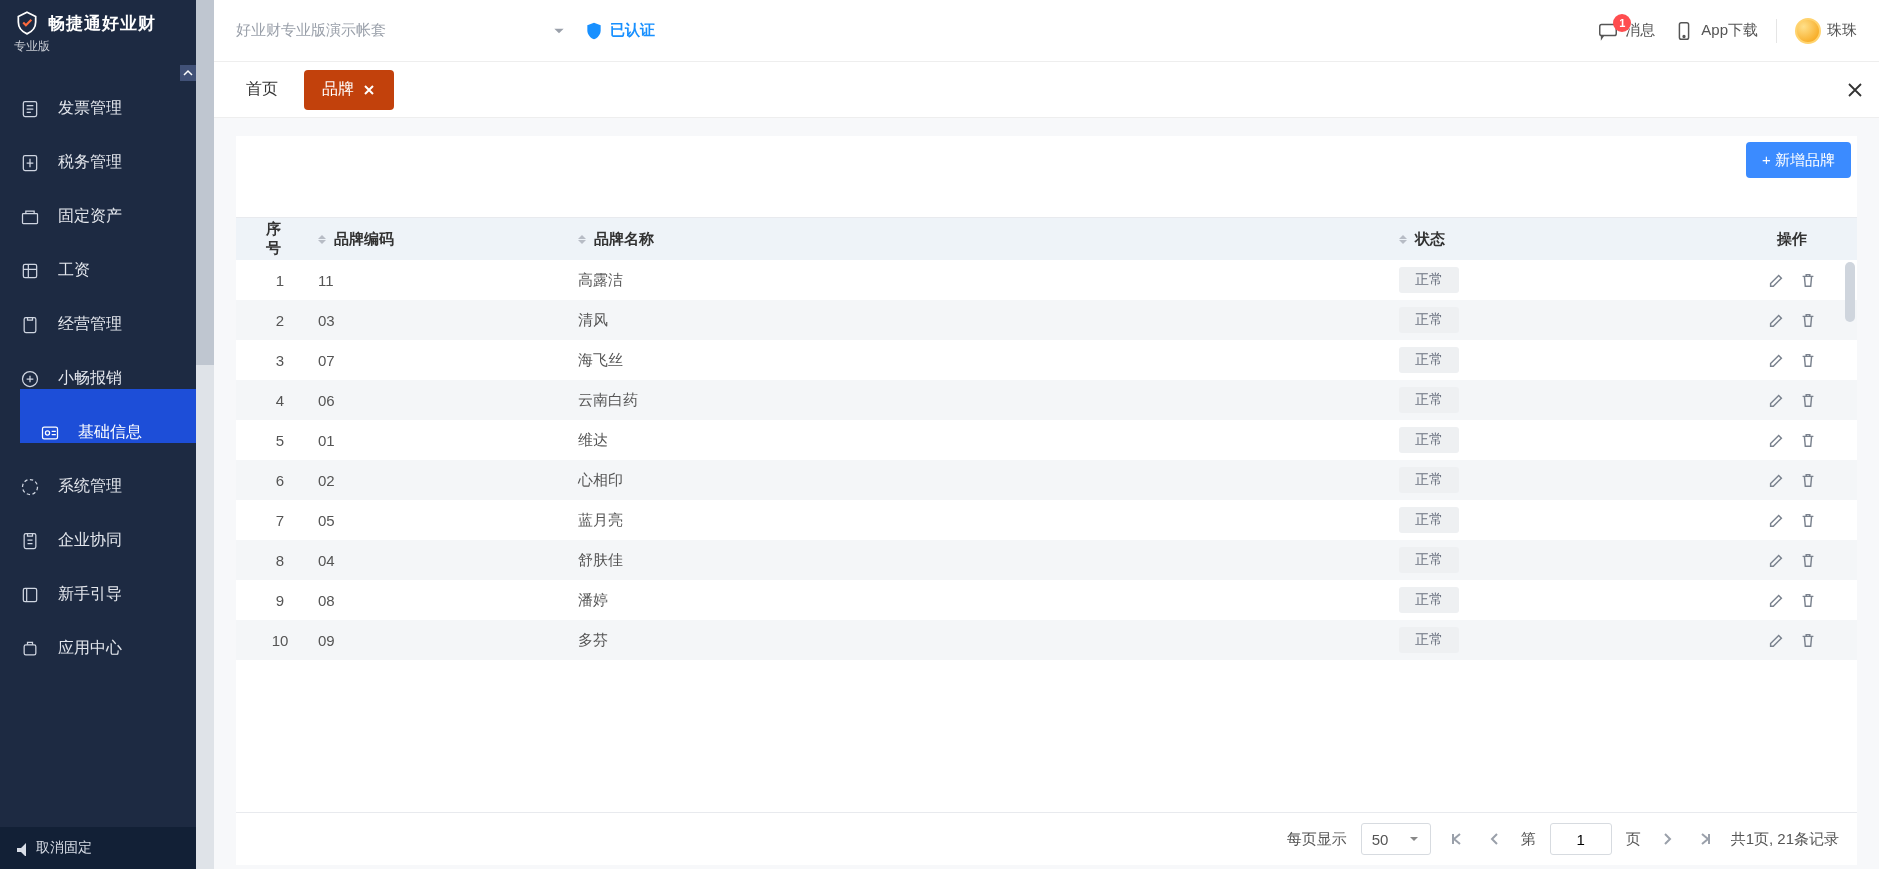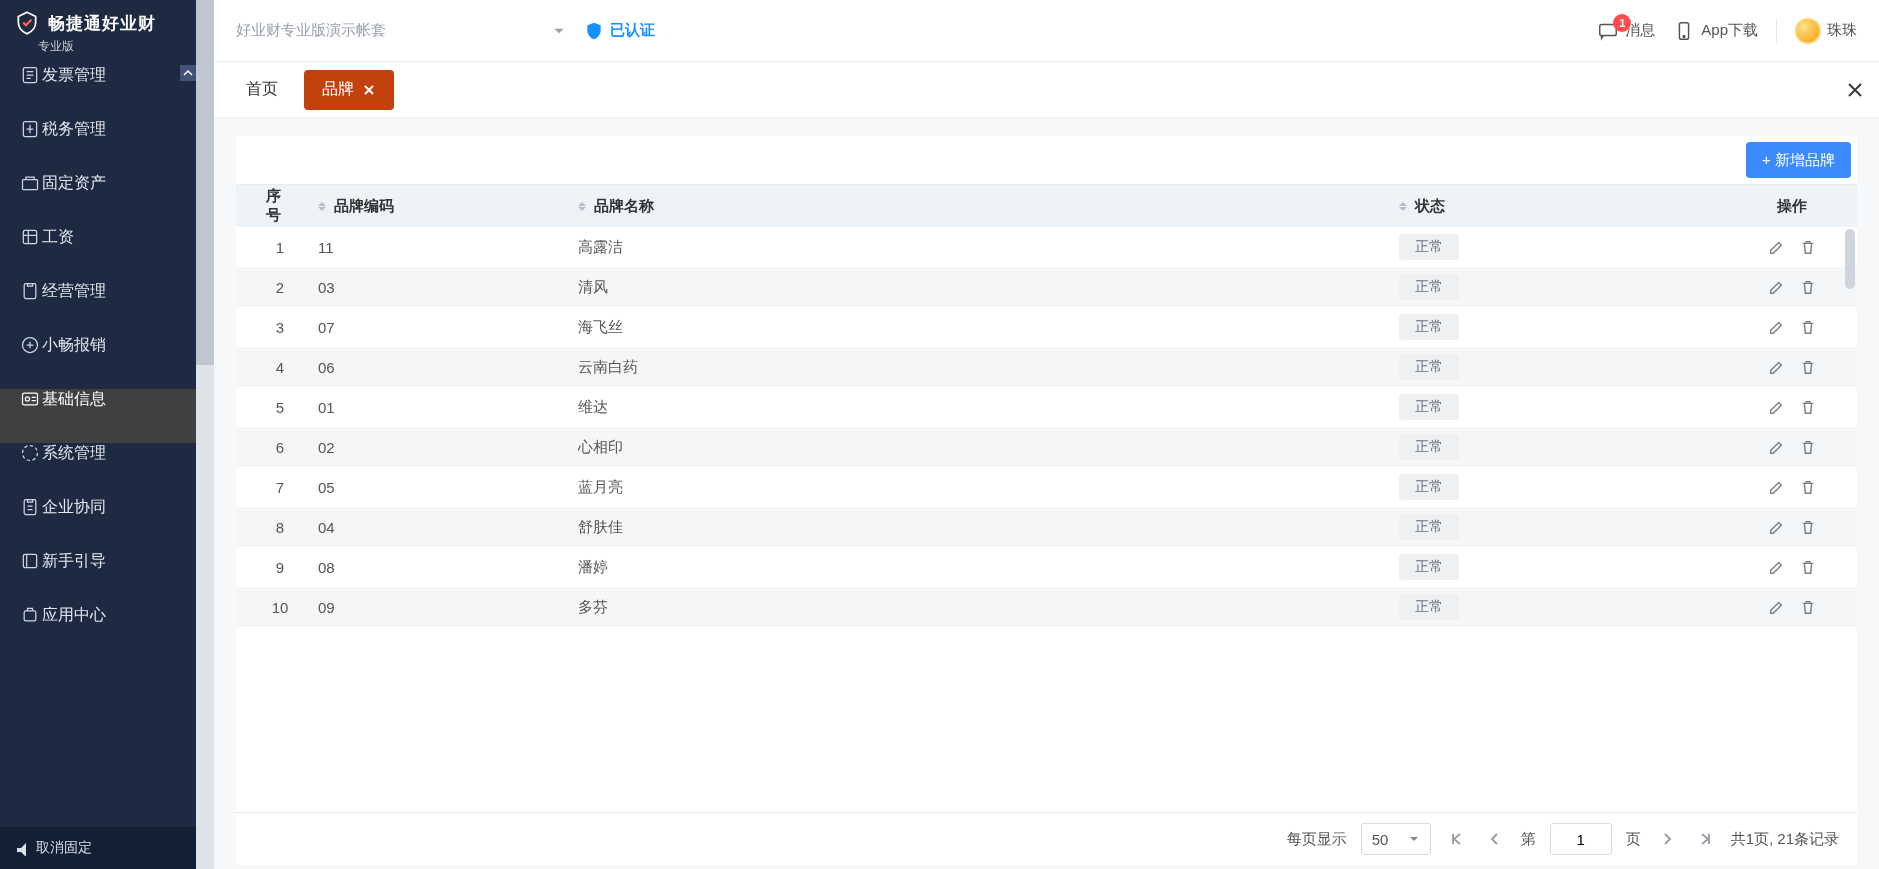--- a/index.html
+++ b/index.html
@@ -5,27 +5,27 @@
   * { box-sizing: border-box; margin: 0; padding: 0; }
   html, body { height: 100%; font-family: "Microsoft YaHei", Arial, sans-serif; font-size: 14px; color: #333; }
   body { display: flex; overflow: hidden; background: #f5f6f7; }
 
   
   .sidebar { width: 196px; background: #1d2a42; color: #fff; display: flex; flex-direction: column; position: relative; flex-shrink: 0; }
   .sidebar .brand { display:flex; align-items:center; gap:8px; padding:10px 14px 2px 14px;text-align:right; }
   .sidebar .brand .logo { width:26px; height:26px; position:relative; }
   .sidebar .brand .logo svg { width:100%; height:100%; }
   .sidebar .brand .title { font-size:17px; font-weight:600; letter-spacing:1px; }
-  .sidebar .edition { font-size:12px; color:#c7cbd3; padding:0 14px 10px 14px;margin-left:24px; }
+  .sidebar .edition { font-size:12px; color:#c7cbd3; padding:0 14px 10px 14px; }
   .side-scroll { flex:1; overflow-y:auto; position:relative; }
   .side-scroll-wrap { position:relative; }
   .side-scrollbtn { position:absolute; right:0; top:0; width:16px; background:#415177; height:16px; display:flex; align-items:center; justify-content:center; }
   .side-scrollbtn svg { width:10px; height:10px; fill:#fff; }
-  .menu-item { display:flex; align-items:flex-start; gap:2px; height:54px; padding:0 20px; cursor:pointer; color:#e3e6ec; font-size:16px; }
-  .menu-item.active { background:#404040; color:#fff; }
+  .menu-item { display:flex; align-items:flex-end; gap:18px; height:54px; padding:0 20px; cursor:pointer; color:#e3e6ec; font-size:16px; }
+  .menu-item.active { background:#1d4ed8; color:#fff;margin-left:20px; }
   .menu-item .mi-icon { width:20px; height:20px; display:flex; align-items:center; justify-content:center; }
   .menu-item .mi-icon svg { width:20px; height:20px; stroke:#cfd5e1; stroke-width:1.5; fill:none; }
   .menu-item.active .mi-icon svg { stroke:#fff; }
   .sidebar .pin { height:42px; display:flex; align-items:center; gap:6px; padding:0 14px; background:#122036; cursor:pointer; color:#d8dde6; font-size:14px; }
   .sidebar .pin svg { width:16px; height:16px; fill:#d8dde6; }
   .side-track { width:18px; background:#dfe3e8; display:flex; flex-direction:column; }
   .side-track .thumb { height:42%; background:#bfc6d0; }
 
   
   .main { flex:1; display:flex; flex-direction:column; background:#fff; min-width:0; }
@@ -57,21 +57,21 @@
   .toolbar { height:48px; display:flex; align-items:center; padding:0 6px; }
   .search-box { width:260px; height:36px; display:flex; align-items:center; gap:10px; }
   .search-box input { flex:1; border:none; outline:none; font-size:15px; color:#333; background:transparent; }
   .search-box input::placeholder { color:#b7bcc5; }
   .search-box .sicon { width:22px; height:22px; }
   .search-box .sicon svg { width:22px; height:22px; stroke:#1890ff; stroke-width:2; fill:none; }
   .toolbar .spacer { flex:1; }
   .btn-primary { height:36px; padding:8px 16px; background:#3b8bff; color:#fff; border:none; border-radius:4px; font-size:15px; display:flex; align-items:center; gap:6px; cursor:pointer;margin-left:12px; }
 
   
-  .table-wrap { flex:1; border:1px solid #e8eaee; border-left:none; border-right:none; overflow:hidden; position:relative;}
+  .table-wrap { flex:1; border:1px solid #e8eaee; border-left:none; border-right:none; overflow:hidden; position:relative;margin-top:33px;}
   .thead { display:flex; height:42px; background:#eef3f8; color:#333; font-weight:600; font-size:15px; align-items:center; }
   .th, .td { padding:0 12px; display:flex; align-items:center; }
   .col-idx { width:70px; justify-content:center; padding-left:30px;}
   .col-code { width:260px; }
   .col-name { flex:1; min-width:300px; }
   .col-status { width:340px; }
   .col-op { width:130px; justify-content:center; }
   .sort-icon { width:10px; margin-right:6px; display:inline-flex; flex-direction:column; gap:1px;}
   .sort-icon span { width:0; height:0; border-left:4px solid transparent; border-right:4px solid transparent; }
   .sort-icon .up { border-bottom:4px solid #b7bcc5; }

